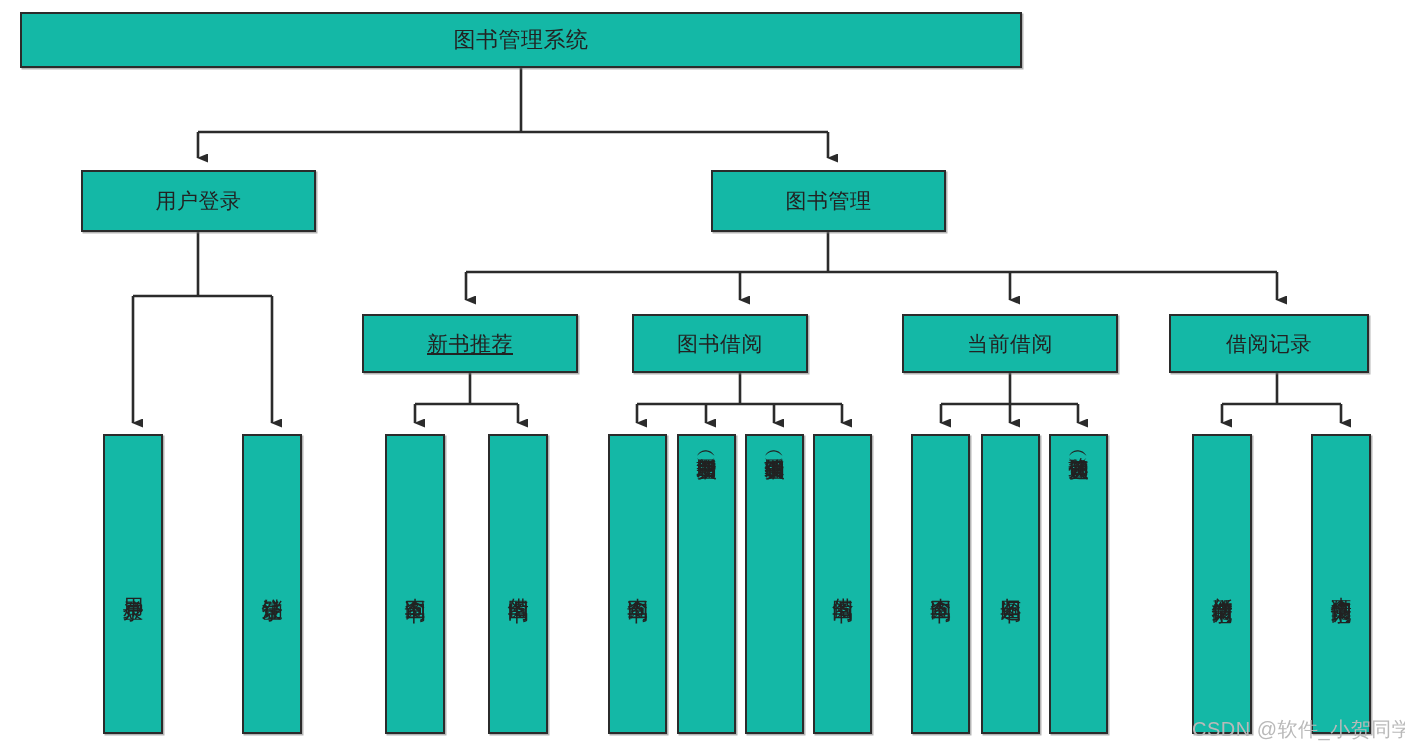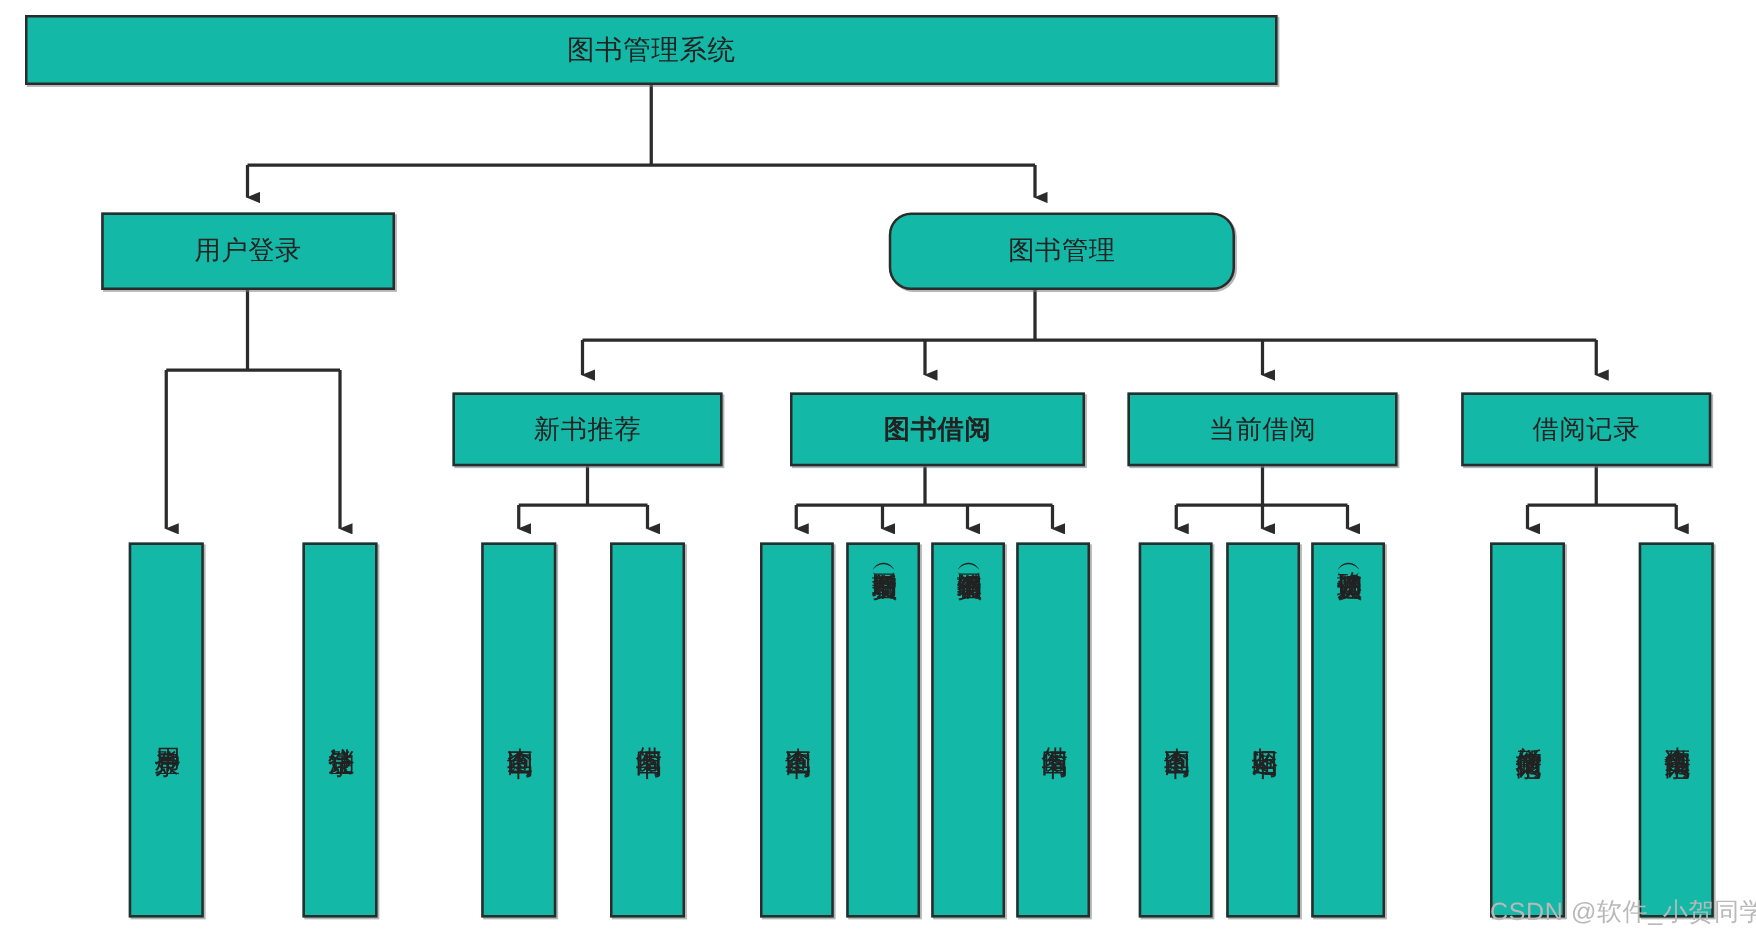--- a/index.html
+++ b/index.html
@@ -122,28 +122,28 @@
     </g>
   </svg>
 
   <div class="node h root" style="left:20px; top:12px; width:1002px; height:56px;">
     <span class="label">图书管理系统</span>
   </div>
 
   <div class="node h" style="left:81px; top:170px; width:235px; height:62px;">
     <span class="label">用户登录</span>
   </div>
-  <div class="node h" style="left:711px; top:170px; width:277px; height:62px;border-radius:18px;">
+  <div class="node h" style="left:711px; top:170px; width:235px; height:62px;">
     <span class="label">图书管理</span>
   </div>
 
-  <div class="node h" style="left:362px; top:314px; width:216px; height:59px;">
+  <div class="node h" style="left:362px; top:314px; width:216px; height:59px;text-decoration:underline;">
     <span class="label">新书推荐</span>
   </div>
-  <div class="node h" style="left:632px; top:314px; width:236px; height:59px;font-weight:bold;">
+  <div class="node h" style="left:632px; top:314px; width:176px; height:59px;">
     <span class="label">图书借阅</span>
   </div>
   <div class="node h" style="left:902px; top:314px; width:216px; height:59px;">
     <span class="label">当前借阅</span>
   </div>
   <div class="node h" style="left:1169px; top:314px; width:200px; height:59px;">
     <span class="label">借阅记录</span>
   </div>
 
   <div class="node v mid" style="left:103px; top:434px; width:60px; height:300px;">

